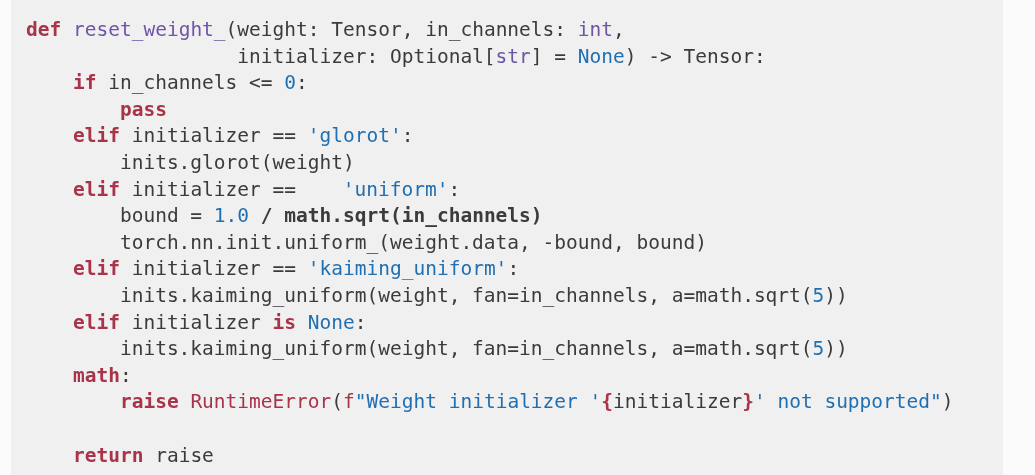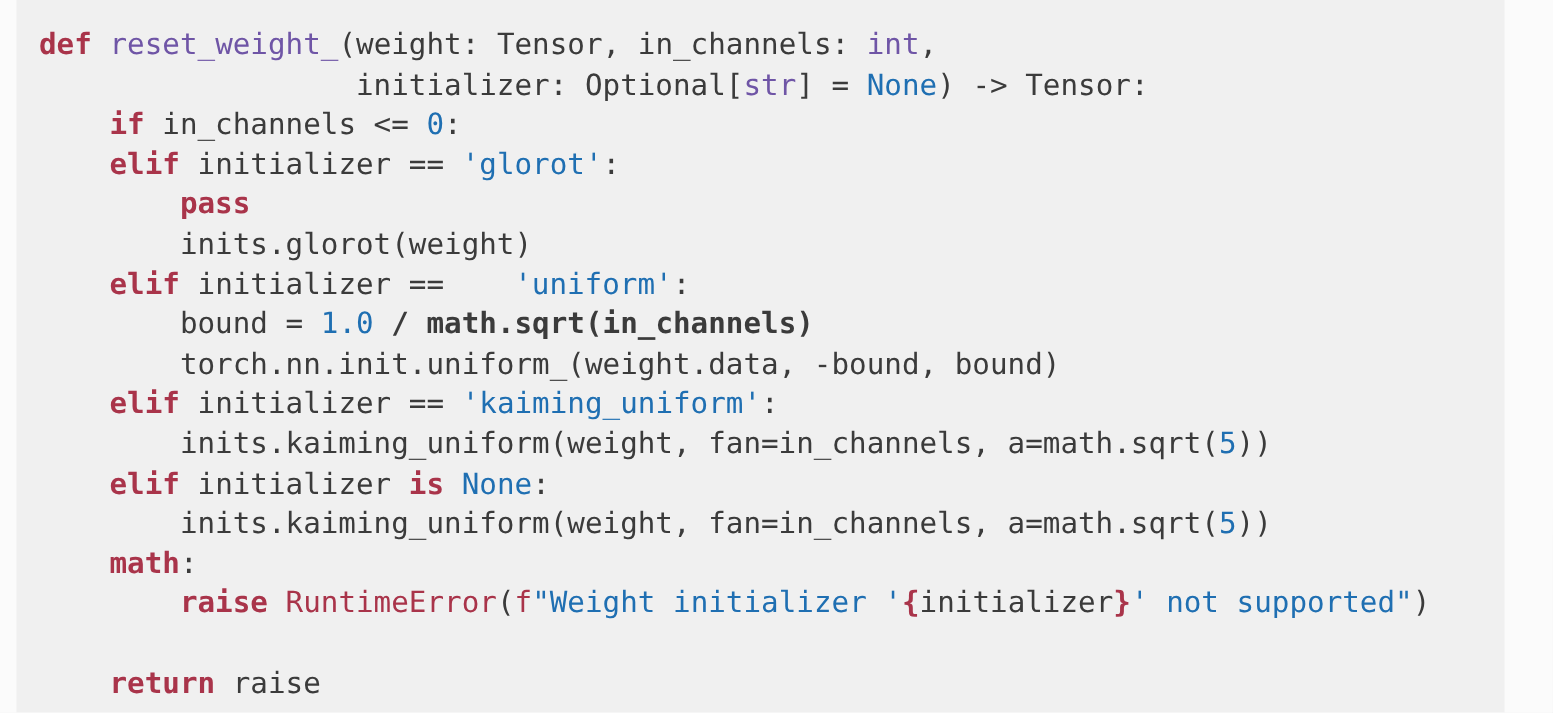--- a/index.html
+++ b/index.html
@@ -69,22 +69,22 @@
   .t-interp  { color: #3b3b3b; }
 </style>
 </head>
 <body>
 
 <div id="code-figure" style="background: rgb(251, 251, 251);">
   <div id="code-panel" style="background: rgb(240, 240, 240);">
     <pre id="code-block"><span class="ln"><span class="t-kw" style="color: rgb(169, 52, 74);">def</span><span class="t-plain" style="color: rgb(59, 59, 59);"> </span><span class="t-fn" style="color: rgb(111, 85, 166);">reset_weight_</span><span class="t-plain" style="color: rgb(59, 59, 59);">(weight: Tensor, in_channels: </span><span class="t-type" style="color: rgb(111, 85, 166);">int</span><span class="t-plain" style="color: rgb(59, 59, 59);">,</span>
 </span><span class="ln"><span class="t-plain" style="color: rgb(59, 59, 59);">                  initializer: Optional[</span><span class="t-type" style="color: rgb(111, 85, 166);">str</span><span class="t-plain" style="color: rgb(59, 59, 59);">] = </span><span class="t-const" style="color: rgb(31, 111, 178);">None</span><span class="t-plain" style="color: rgb(59, 59, 59);">) -&gt; Tensor:</span>
 </span><span class="ln"><span class="t-plain" style="color: rgb(59, 59, 59);">    </span><span class="t-kw" style="color: rgb(169, 52, 74);">if</span><span class="t-plain" style="color: rgb(59, 59, 59);"> in_channels &lt;= </span><span class="t-num" style="color: rgb(31, 111, 178);">0</span><span class="t-plain" style="color: rgb(59, 59, 59);">:</span>
+</span><span class="ln"><span class="t-plain" style="color: rgb(59, 59, 59);">        </span><span class="t-kw" style="color: rgb(169, 52, 74);">pass</span>
 </span><span class="ln"><span class="t-plain" style="color: rgb(59, 59, 59);">    </span><span class="t-kw" style="color: rgb(169, 52, 74);">elif</span><span class="t-plain" style="color: rgb(59, 59, 59);"> initializer == </span><span class="t-str" style="color: rgb(31, 111, 178);">'glorot'</span><span class="t-plain" style="color: rgb(59, 59, 59);">:</span>
-</span><span class="ln"><span class="t-plain" style="color: rgb(59, 59, 59);">        </span><span class="t-kw" style="color: rgb(169, 52, 74);">pass</span>
 </span><span class="ln"><span class="t-plain" style="color: rgb(59, 59, 59);">        inits.glorot(weight)</span>
 </span><span class="ln"><span class="t-plain" style="color: rgb(59, 59, 59);">    </span><span class="t-kw" style="color: rgb(169, 52, 74);">elif</span><span class="t-plain" style="color: rgb(59, 59, 59);"> initializer == </span><span class="t-str" style="color: rgb(31, 111, 178); margin-left: 35px;">'uniform'</span><span class="t-plain" style="color: rgb(59, 59, 59);">:</span>
 </span><span class="ln"><span class="t-plain" style="color: rgb(59, 59, 59);">        bound = </span><span class="t-num" style="color: rgb(31, 111, 178);">1.0</span><span class="t-plain" style="color: rgb(59, 59, 59); font-weight: bold;"> / math.sqrt(in_channels)</span>
 </span><span class="ln"><span class="t-plain" style="color: rgb(59, 59, 59); text-align: right;">        torch.nn.init.uniform_(weight.data, -bound, bound)</span>
 </span><span class="ln"><span class="t-plain" style="color: rgb(59, 59, 59);">    </span><span class="t-kw" style="color: rgb(169, 52, 74);">elif</span><span class="t-plain" style="color: rgb(59, 59, 59);"> initializer == </span><span class="t-str" style="color: rgb(31, 111, 178);">'kaiming_uniform'</span><span class="t-plain" style="color: rgb(59, 59, 59);">:</span>
 </span><span class="ln"><span class="t-plain" style="color: rgb(59, 59, 59);">        inits.kaiming_uniform(weight, fan=in_channels, a=math.sqrt(</span><span class="t-num" style="color: rgb(31, 111, 178);">5</span><span class="t-plain" style="color: rgb(59, 59, 59);">))</span>
 </span><span class="ln"><span class="t-plain" style="color: rgb(59, 59, 59);">    </span><span class="t-kw" style="color: rgb(169, 52, 74);">elif</span><span class="t-plain" style="color: rgb(59, 59, 59);"> initializer </span><span class="t-kw" style="color: rgb(169, 52, 74);">is</span><span class="t-plain" style="color: rgb(59, 59, 59);"> </span><span class="t-const" style="color: rgb(31, 111, 178);">None</span><span class="t-plain" style="color: rgb(59, 59, 59);">:</span>
 </span><span class="ln"><span class="t-plain" style="color: rgb(59, 59, 59);">        inits.kaiming_uniform(weight, fan=in_channels, a=math.sqrt(</span><span class="t-num" style="color: rgb(31, 111, 178);">5</span><span class="t-plain" style="color: rgb(59, 59, 59);">))</span>
 </span><span class="ln"><span class="t-plain" style="color: rgb(59, 59, 59);">    </span><span class="t-kw" style="color: rgb(169, 52, 74);">math</span><span class="t-plain" style="color: rgb(59, 59, 59);">:</span>
 </span><span class="ln"><span class="t-plain" style="color: rgb(59, 59, 59);">        </span><span class="t-kw" style="color: rgb(169, 52, 74);">raise</span><span class="t-plain" style="color: rgb(59, 59, 59);"> </span><span class="t-exc" style="color: rgb(169, 52, 74);">RuntimeError</span><span class="t-plain" style="color: rgb(59, 59, 59);">(</span><span class="t-fprefix" style="color: rgb(169, 52, 74);">f</span><span class="t-str" style="color: rgb(31, 111, 178);">"Weight initializer '</span><span class="t-brace" style="color: rgb(169, 52, 74);">{</span><span class="t-interp" style="color: rgb(59, 59, 59);">initializer</span><span class="t-brace" style="color: rgb(169, 52, 74);">}</span><span class="t-str" style="color: rgb(31, 111, 178);">' not supported"</span><span class="t-plain" style="color: rgb(59, 59, 59);">)</span>

